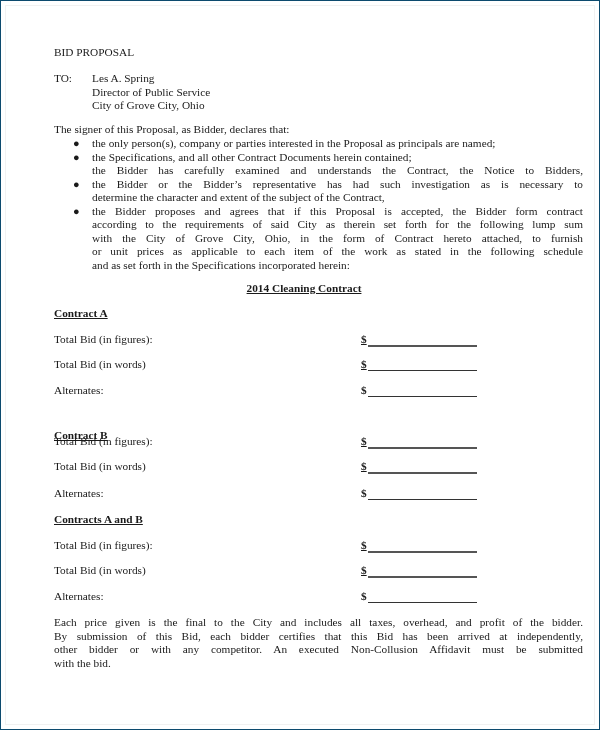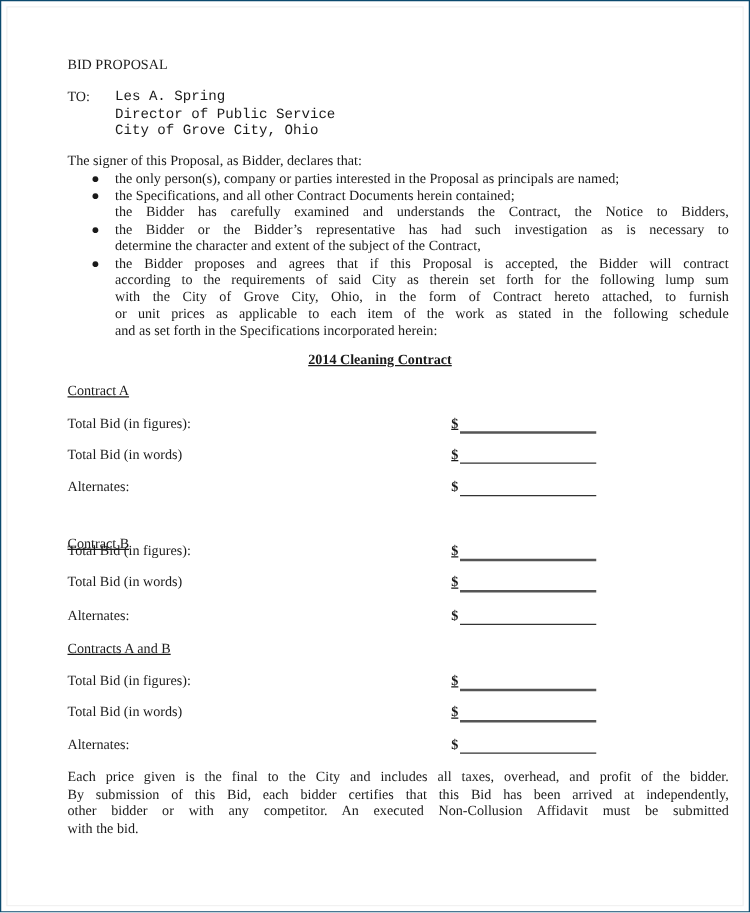--- a/index.html
+++ b/index.html
@@ -13,28 +13,28 @@
       font-size: 11.3px;
       color: #1a1a1a;
     }
     .inner {
       position: absolute; left: 4px; top: 4px; right: 4px; bottom: 4px;
       border: 1px solid #f1f1f1;
     }
     .abs { position: absolute; white-space: nowrap; }
     .title { left: 53px; top: 45px; }
     .to-label { left: 53px; top: 71px; }
-    .addr { left: 91px; top: 71px; line-height: 13.6px; font-family: Liberation Mono, monospace; }
+    .addr { left: 91px; top: 71px; line-height: 13.6px; }
     .intro { left: 53px; top: 122px; }
     .bullets { position: absolute; left: 72px; top: 136px; width: 510px; margin: 0; padding: 0; list-style: none; }
     .bullets li { position: relative; padding-left: 19px; line-height: 13.5px; text-align: justify; text-align-last: left; }
     .bullets li .dot { position: absolute; left: 0; top: 0; font-size: 11px; }
     .bullets li .txt { display: block; text-align: justify; }
     .center-title { left: 0; width: 600px; text-align: center; top: 281px; font-weight: bold; text-decoration: underline; padding-left: 3px; }
-    .sec-head { font-weight: normal; text-decoration: underline; left: 53px; }
+    .sec-head { font-weight: bold; text-decoration: underline; left: 53px; }
     .row-label { left: 53px; }
     .fill { position: absolute; left: 360px; width: 116px; height: 14px; }
     .fill .dollar { position: absolute; left: 0; top: 0; font-size: 11.3px; font-weight: bold; }
     .fill .dollar.ul { text-decoration: underline; }
     .fill .line { position: absolute; left: 7px; right: 0; top: 12px; height: 1px; background: #333; }
     .fill .line.thick { height: 1.5px; background: #555; }
     .para { position: absolute; left: 53px; top: 615px; width: 529px; line-height: 13.6px; }
     .para .ln { display: block; text-align: justify; text-align-last: justify; }
     .para .ln.last { text-align-last: left; }
   </style>
@@ -65,21 +65,21 @@
       <span class="txt">the Specifications, and all other Contract Documents herein contained;</span>
       <span class="txt" style="text-align-last: justify;">the Bidder has carefully examined and understands the Contract, the Notice to Bidders,</span>
     </li>
     <li>
       <span class="dot">●</span>
       <span class="txt" style="text-align-last: justify;">the Bidder or the Bidder’s representative has had such investigation as is necessary to</span>
       <span class="txt">determine the character and extent of the subject of the Contract,</span>
     </li>
     <li>
       <span class="dot">●</span>
-      <span class="txt" style="text-align-last: justify;">the Bidder proposes and agrees that if this Proposal is accepted, the Bidder will contract</span>
+      <span class="txt" style="text-align-last: justify;">the Bidder proposes and agrees that if this Proposal is accepted, the Bidder form contract</span>
       <span class="txt" style="text-align-last: justify;">according to the requirements of said City as therein set forth for the following lump sum</span>
       <span class="txt" style="text-align-last: justify;">with the City of Grove City, Ohio, in the form of Contract hereto attached, to furnish</span>
       <span class="txt" style="text-align-last: justify;">or unit prices as applicable to each item of the work as stated in the following schedule</span>
       <span class="txt">and as set forth in the Specifications incorporated herein:</span>
     </li>
   </ul>
 
   <div class="abs center-title">2014 Cleaning Contract</div>
 
   <div class="abs sec-head" style="top:306px;">Contract A</div>

